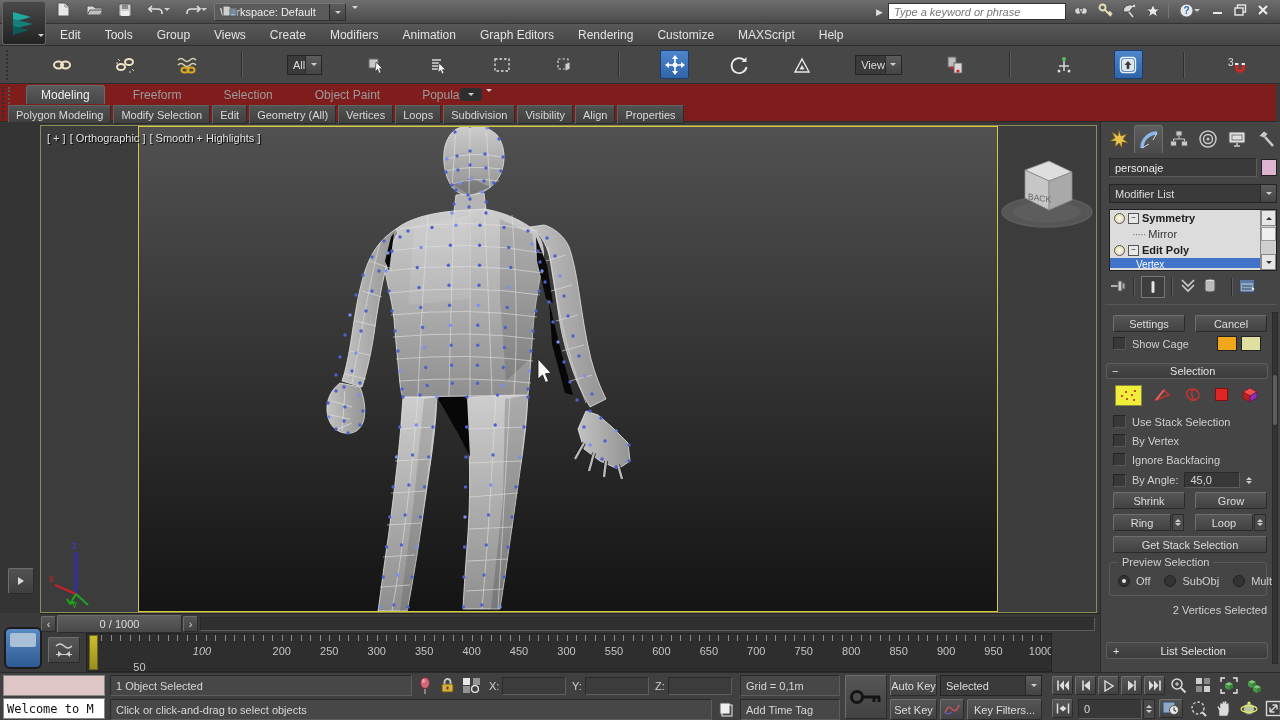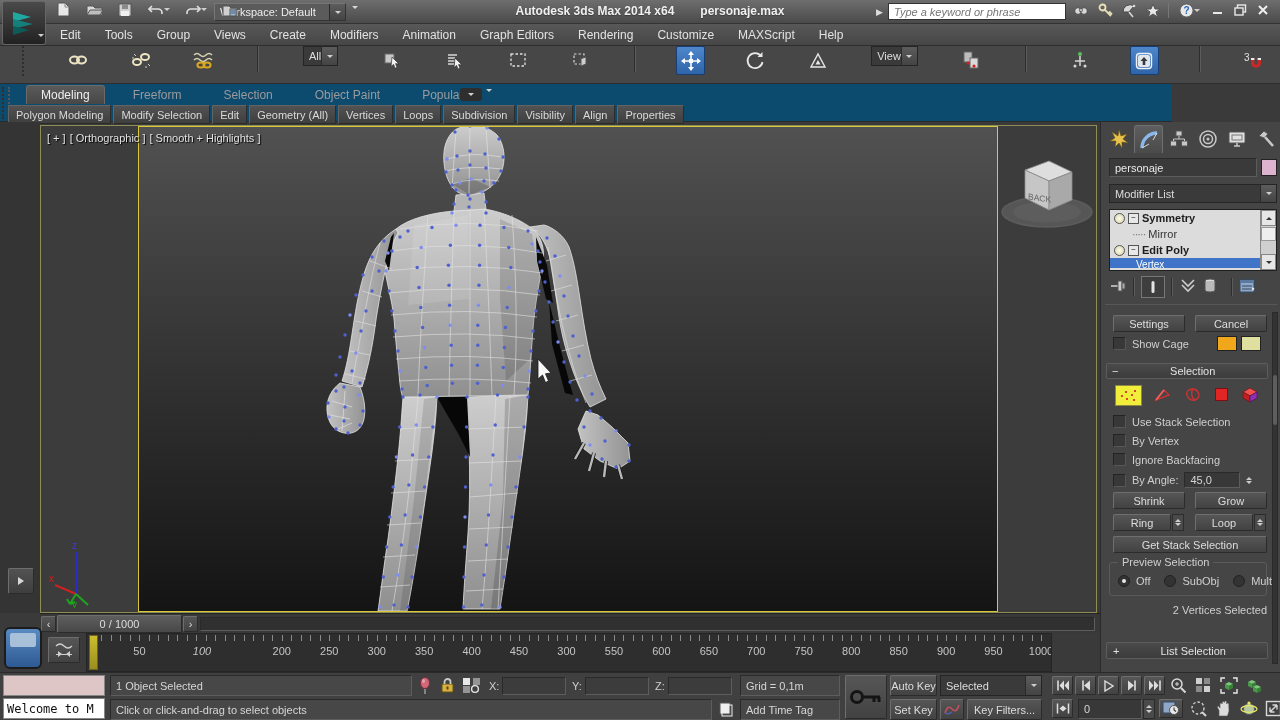--- a/index.html
+++ b/index.html
@@ -11,21 +11,21 @@
   .inset{background:#474747;border:1px solid;border-color:#2a2a2a #5d5d5d #5d5d5d #2a2a2a;box-sizing:border-box;
        display:flex;align-items:center;padding:0 5px;color:#d6d6d6;}
   .dd{background:#3a3a3a;border:1px solid #252525;display:flex;align-items:center;box-sizing:border-box;color:#ddd;padding-left:5px;}
   .ddbtn{margin-left:auto;width:15px;align-self:stretch;background:linear-gradient(#5c5c5c,#444);border-left:1px solid #2a2a2a;
        display:flex;align-items:center;justify-content:center;}
   .caret{width:0;height:0;border:3.5px solid transparent;border-top-color:#d8d8d8;margin-top:3px;}
   .caret-sm{width:0;height:0;border:3px solid transparent;border-top-color:#cfcfcf;margin-top:3px;}
   .tbtn{width:27px;height:27px;display:flex;align-items:center;justify-content:center;border-radius:2px;flex:0 0 auto;}
   .tbtn.active{background:linear-gradient(#4e86cc,#2f64a8);border:1px solid #173f74;}
   .tsep{width:0;height:26px;border-left:1px solid #2e2e2e;border-right:1px solid #5c5c5c;margin:0 4px;flex:0 0 auto;}
-  .toolbar-row{display:flex;align-items:flex-start;height:38px;padding-left:22px;gap:36px;}
+  .toolbar-row{display:flex;align-items:center;height:38px;padding-left:6px;gap:36px;}
   .menu-item{padding:0 12px;color:#e2e2e2;font-size:12px;}
   .rtab{padding:2px 14px;color:#9b9b9b;font-size:12px;border-radius:3px 3px 0 0;}
   .rtab.active{background:linear-gradient(#5a5a5a,#474747);border:1px solid #6a6a6a;border-bottom:none;color:#efefef;}
   .rpanel{height:17px;padding:0 7px;background:linear-gradient(#525252,#3f3f3f);border:1px solid;border-color:#636363 #2c2c2c #2c2c2c #636363;
        color:#d9d9d9;display:flex;align-items:center;font-size:11px;border-radius:1px;margin-right:2px;}
   .chk{width:11px;height:11px;background:#383838;border:1px solid;border-color:#242424 #565656 #565656 #242424;display:inline-block;flex:0 0 auto;}
   .crow{display:flex;align-items:center;gap:6px;color:#cfcfcf;font-size:11px;}
   .radio{width:10px;height:10px;border-radius:50%;background:#333;border:1px solid #222;display:inline-flex;align-items:center;justify-content:center;}
   .radio.on::after{content:"";width:4px;height:4px;border-radius:50%;background:#e8e8e8;}
   .rollhead{background:linear-gradient(#4a4a4a,#3c3c3c);border:1px solid #5d5d5d;border-radius:2px;color:#e2e2e2;
@@ -99,24 +99,20 @@
   </div>
 
   <div class="abs dd" style="left:214px;top:3px;width:132px;height:18px;background:#5b5b5b;border-color:#777 #333 #333 #777;">
     <span style="font-size:11px;color:#eee;">Workspace: Default</span>
     <div class="ddbtn">
         <span class="caret-sm"></span>
       </div>
   </div>
   <div class="abs" style="left:352px;top:9px;"><span class="caret"></span></div>
 
-  <div class="abs" style="left:400px;top:4px;width:500px;display:flex;justify-content:center;gap:26px;font-weight:bold;font-size:12px;color:#f0f0f0;text-shadow:0 1px 1px #2228;">
-    <span>Autodesk 3ds Max  2014 x64</span>
-    <span>personaje.max</span>
-  </div>
 
   <div class="abs" style="left:876px;top:7px;color:#ddd;font-size:9px;">▶</div>
   <input class="abs" style="left: 888px; top: 3px; width: 178px; height: 17px; border: 1px solid rgb(51, 51, 51); background: rgb(255, 255, 255); font-family: &quot;Liberation Sans&quot;, sans-serif; font-style: italic; font-size: 11px; color: rgb(119, 119, 119); padding: 0px 5px; box-sizing: border-box;" placeholder="Type a keyword or phrase">
   <div class="abs" style="left:1072px;top:3px;display:flex;align-items:center;gap:7px;">
     <div class="wbtn" style="width:18px;">
         <svg width="16" height="14" viewBox="0 0 16 14">
           <circle cx="5" cy="7" r="3.4" fill="#d8d8d8" stroke="#444"></circle>
           <circle cx="11" cy="7" r="3.4" fill="#d8d8d8" stroke="#444"></circle>
           <rect x="6.6" y="4.8" width="2.8" height="2.4" fill="#c8c8c8" stroke="#444" stroke-width=".6"></rect>
         </svg>
@@ -414,21 +410,21 @@
       </div>
     <div class="tbtn">
         <svg width="22" height="20" viewBox="0 0 22 20">
           <path d="M4,11 q0,-4.5 5.5,-4.5 q5.5,0 5.5,4.5 l-1.2,4 h-8.6 z" fill="#c4c4c4" stroke="#666"></path>
           <path d="M15,10 q3,-1 2,2 l-2,1.5 M4,10 q-3,0.5 -2,3.5" fill="none" stroke="#c4c4c4" stroke-width="1.4"></path>
           <ellipse cx="9.5" cy="6.5" rx="2.2" ry="1.1" fill="#c4c4c4" stroke="#666"></ellipse>
         </svg>
       </div>
   </div>
 
-  <div class="abs" style="left:0;top:84px;width:1172px;height:38px;background:#0c4a6e;border-bottom:1px solid #2a2a2a;">
+  <div class="abs" style="left:0;top:84px;width:1276px;height:38px;background:#7f1d1d;border-bottom:1px solid #2a2a2a;">
     <div style="position:absolute;left:2px;top:3px;width:4px;height:32px;border-left:2px dotted #2f2f2f;border-right:2px dotted #575757;"></div>
     <div id="ribbon-tabs" style="position:absolute;left:26px;top:2px;display:flex;align-items:flex-end;gap:14px;height:18px;">
         <div class="rtab active">Modeling</div>
         <div class="rtab">Freeform</div>
         <div class="rtab">Selection</div>
         <div class="rtab">Object Paint</div>
         <div class="rtab">Populate</div>
       </div>
     <div class="abs" style="left:460px;top:4px;width:22px;height:13px;background:#2e2e2e;border-radius:3px;display:flex;align-items:center;justify-content:center;">
         <span class="caret-sm"></span>
@@ -1106,21 +1102,21 @@
         <div class="tick" style="left: 878.08px;"></div>
         <div class="tick" style="left: 887.57px;"></div>
         <div class="tick" style="left: 897.06px;"></div>
         <div class="tick" style="left: 906.55px;"></div>
         <div class="tick" style="left: 916.04px;"></div>
         <div class="tick" style="left: 925.53px;"></div>
         <div class="tick" style="left: 935.02px;"></div>
         <div class="tick" style="left: 944.51px;"></div>
         <div class="tick" style="left: 954px;"></div>
         <span class="ticklabel" style="left: 2px; transform: none;">0</span>
-        <span class="ticklabel" style="left: 52.45px;">50</span>
+        <span class="ticklabel" style="left: 52.45px; margin-top: 16px;">50</span>
         <span class="ticklabel" style="left: 115px; font-style: italic;">100</span>
         <span class="ticklabel" style="left: 147.35px; margin-top: 40px;">150</span>
         <span class="ticklabel" style="left: 194.8px;">200</span>
         <span class="ticklabel" style="left: 242.25px;">250</span>
         <span class="ticklabel" style="left: 289.7px;">300</span>
         <span class="ticklabel" style="left: 337.15px;">350</span>
         <span class="ticklabel" style="left: 384.6px;">400</span>
         <span class="ticklabel" style="left: 432.05px;">450</span>
         <span class="ticklabel" style="left: 479.5px;">300</span>
         <span class="ticklabel" style="left: 526.95px;">550</span>

